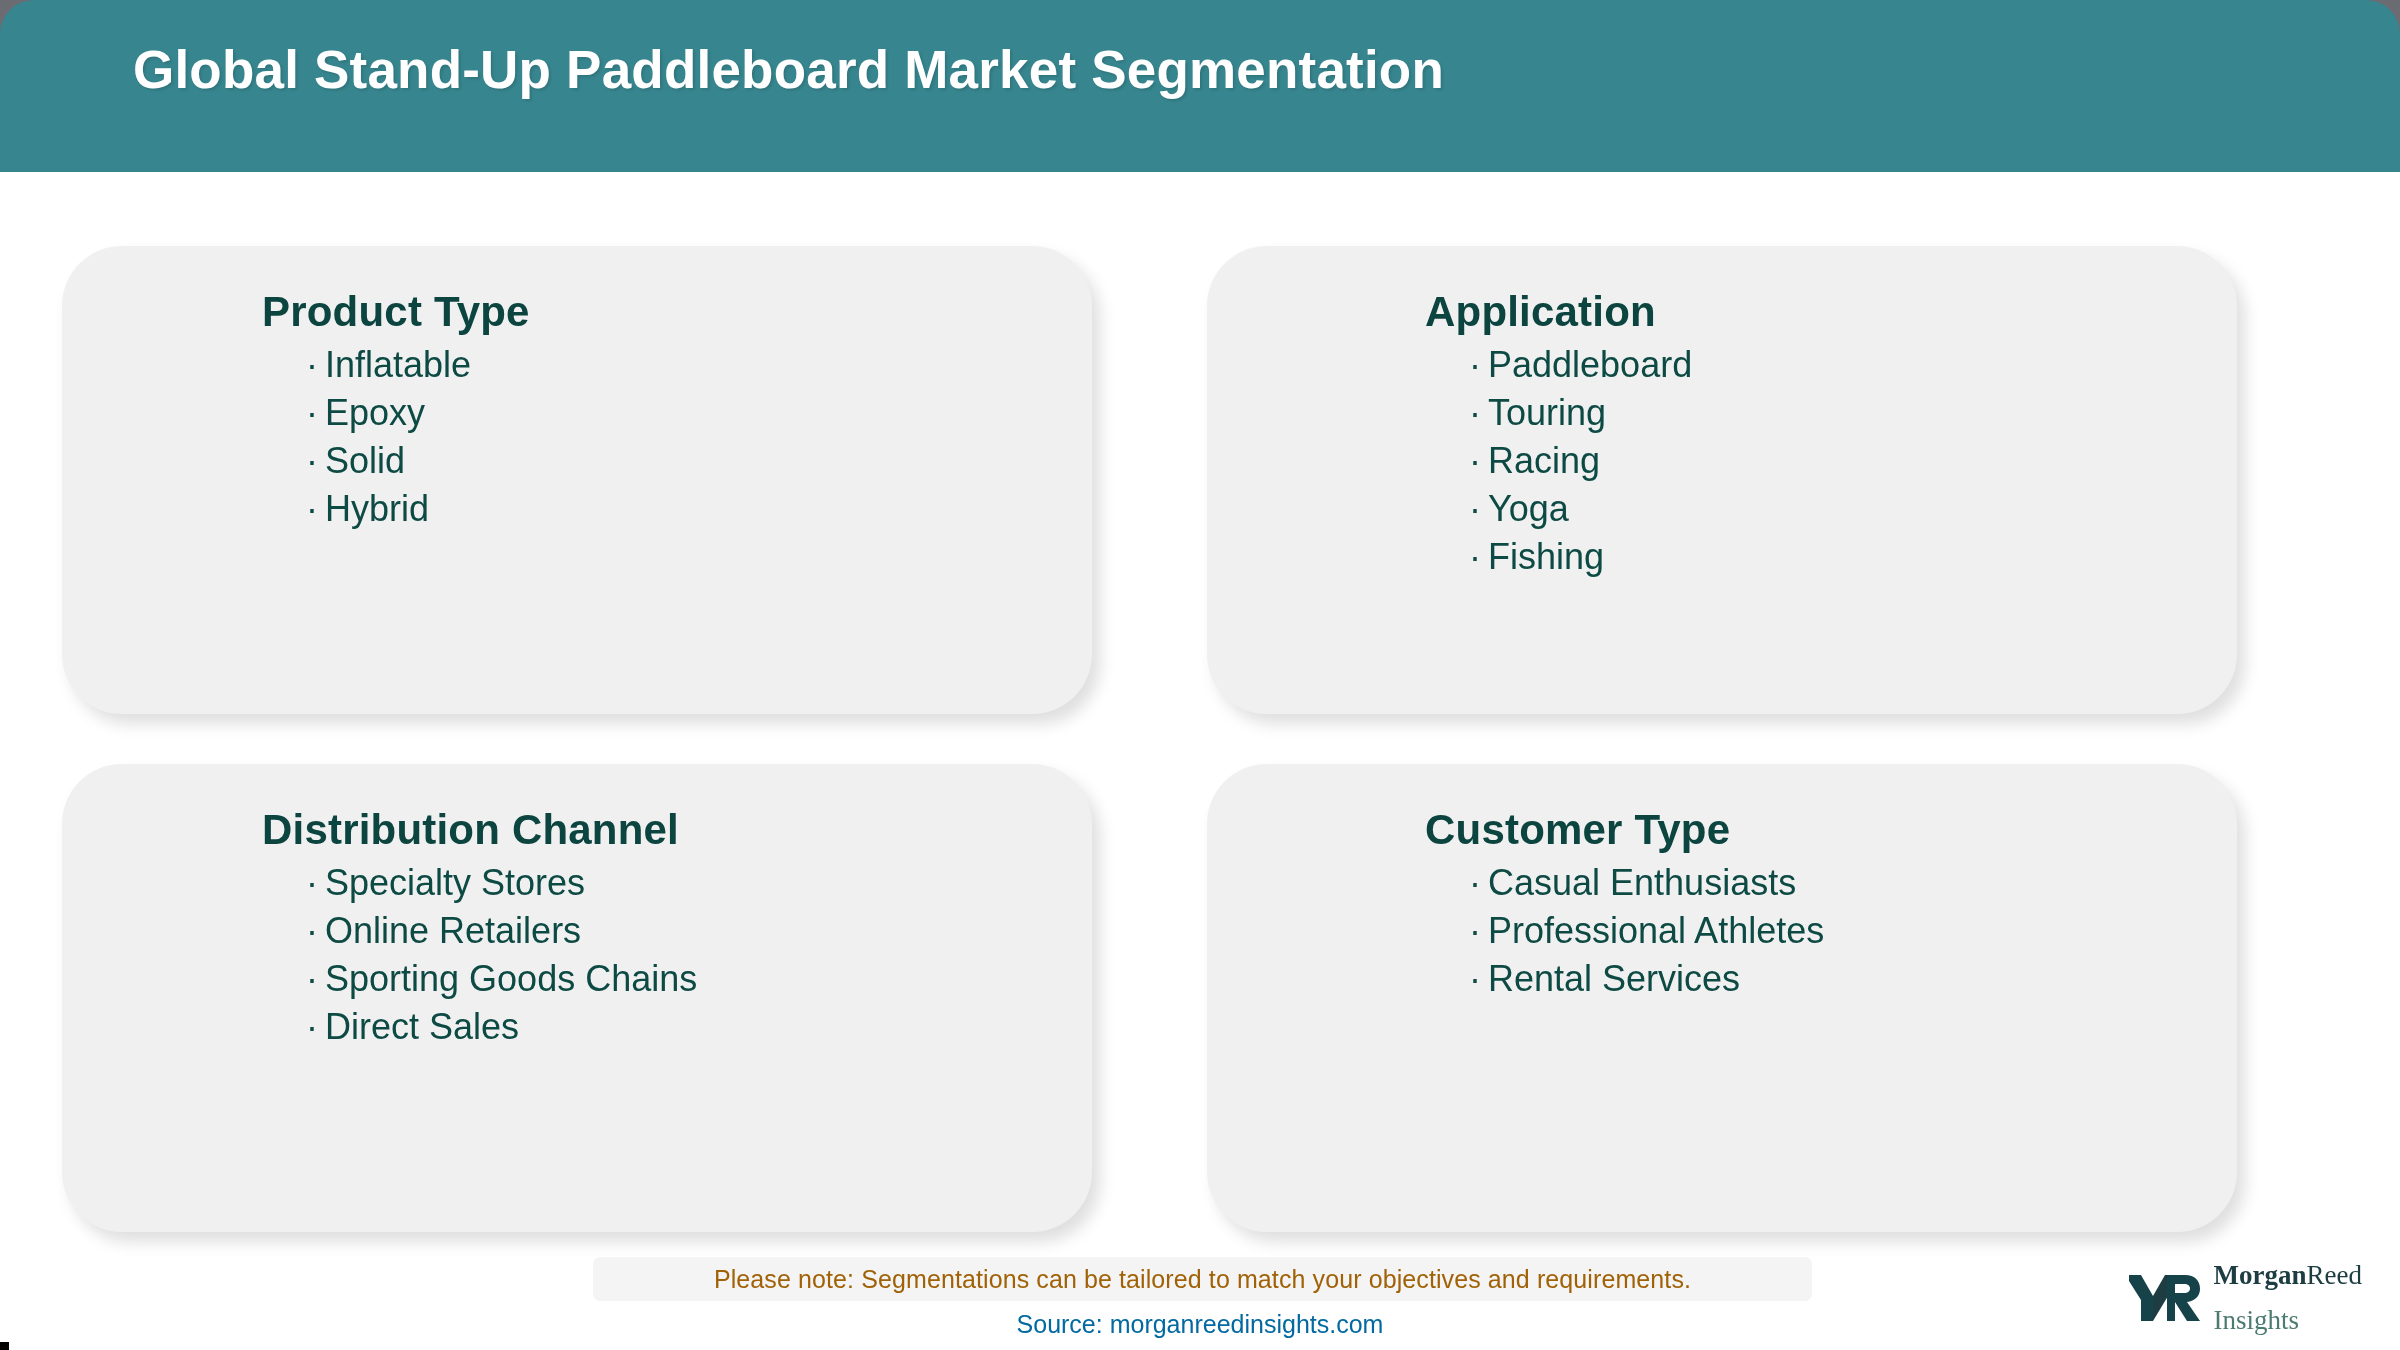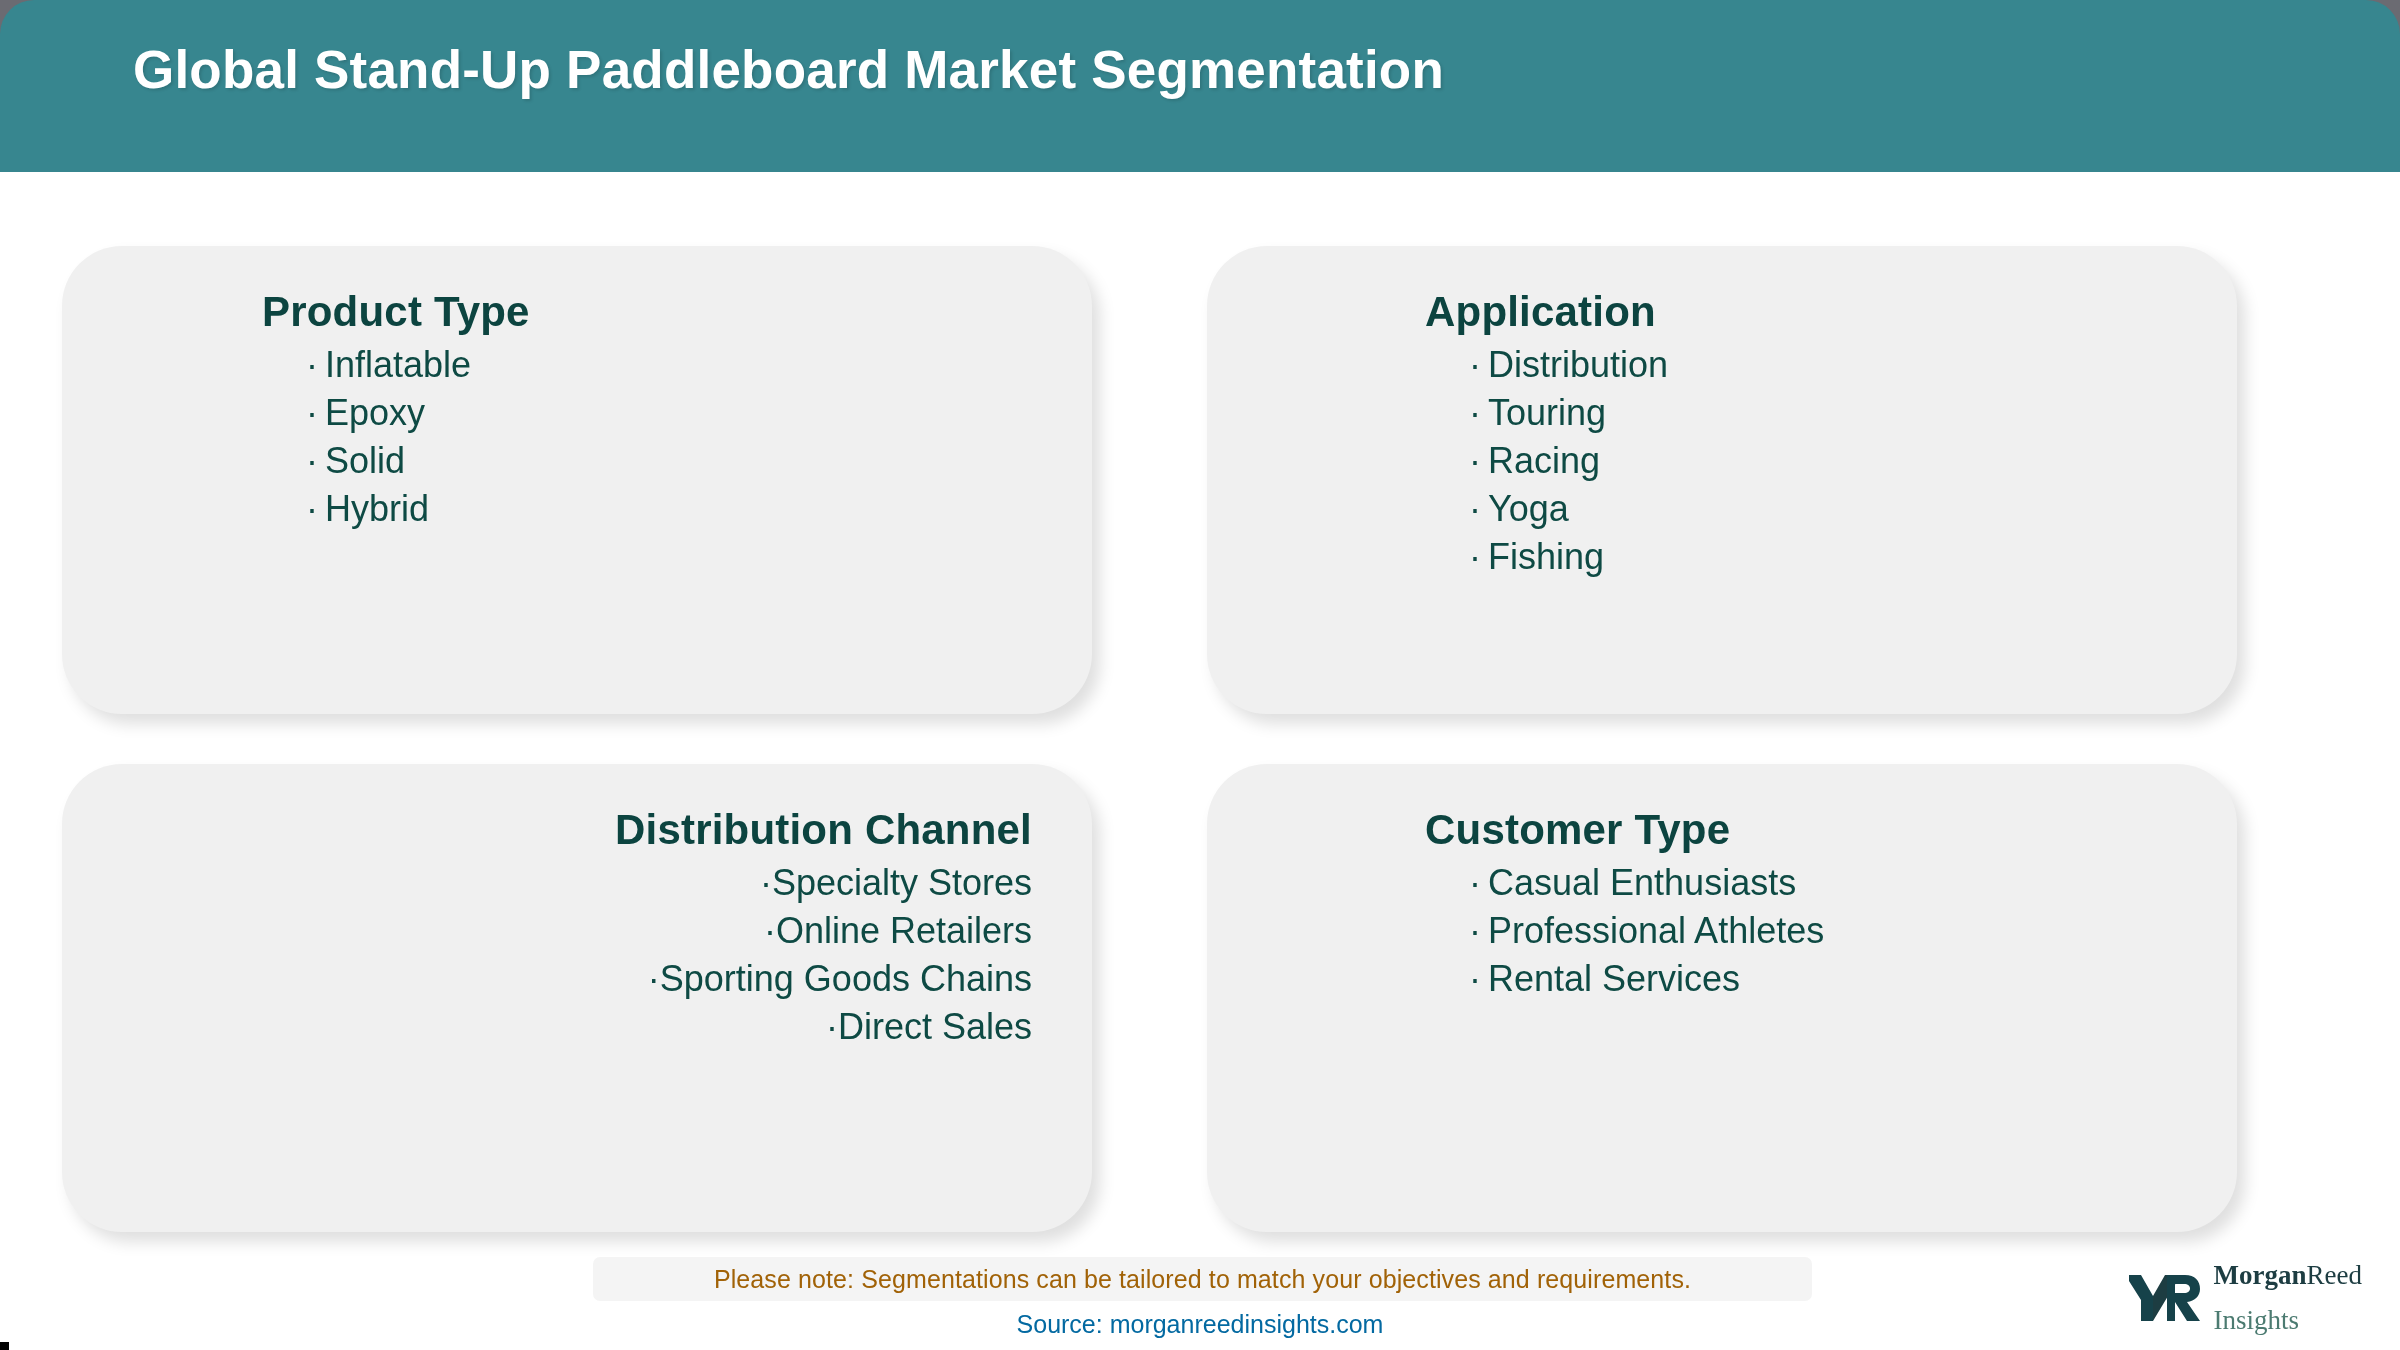--- a/index.html
+++ b/index.html
@@ -72,21 +72,21 @@
   .card {
     position: absolute;
     background: #f0f0f0;
     border-radius: 60px;
     box-shadow: 8px 10px 16px rgba(0,0,0,0.13);
     box-sizing: border-box;
     padding: 42px 60px 40px 200px;
   }
   .card.c0 { left: 62px;   top: 74px;  width: 1030px; height: 468px; }
   .card.c1 { left: 1207px; top: 74px;  width: 1030px; height: 468px; padding-left: 218px; }
-  .card.c2 { left: 62px;   top: 592px; width: 1030px; height: 468px; text-align: right; }
+  .card.c2 { left: 62px;   top: 592px; width: 1030px; height: 468px; }
   .card.c3 { left: 1207px; top: 592px; width: 1030px; height: 468px; padding-left: 218px; }
 
   .card-title {
     font-size: 42px;
     font-weight: bold;
     color: #0c4440;
     letter-spacing: 0.2px;
     margin: 0 0 6px 0;
     line-height: 1.12;
     white-space: nowrap;
@@ -211,21 +211,21 @@
         <li><span class="bullet-dot">·</span><span>Inflatable</span></li>
         <li><span class="bullet-dot">·</span><span>Epoxy</span></li>
         <li><span class="bullet-dot">·</span><span>Solid</span></li>
         <li><span class="bullet-dot">·</span><span>Hybrid</span></li>
       </ul>
     </div>
 
     <div class="card c1">
       <div class="card-title">Application</div>
       <ul class="card-list">
-        <li><span class="bullet-dot">·</span><span>Distribution</span></li>
+        <li><span class="bullet-dot">·</span><span>Paddleboard</span></li>
         <li><span class="bullet-dot">·</span><span>Touring</span></li>
         <li><span class="bullet-dot">·</span><span>Racing</span></li>
         <li><span class="bullet-dot">·</span><span>Yoga</span></li>
         <li><span class="bullet-dot">·</span><span>Fishing</span></li>
       </ul>
     </div>
 
     <div class="card c2">
       <div class="card-title">Distribution Channel</div>
       <ul class="card-list">

